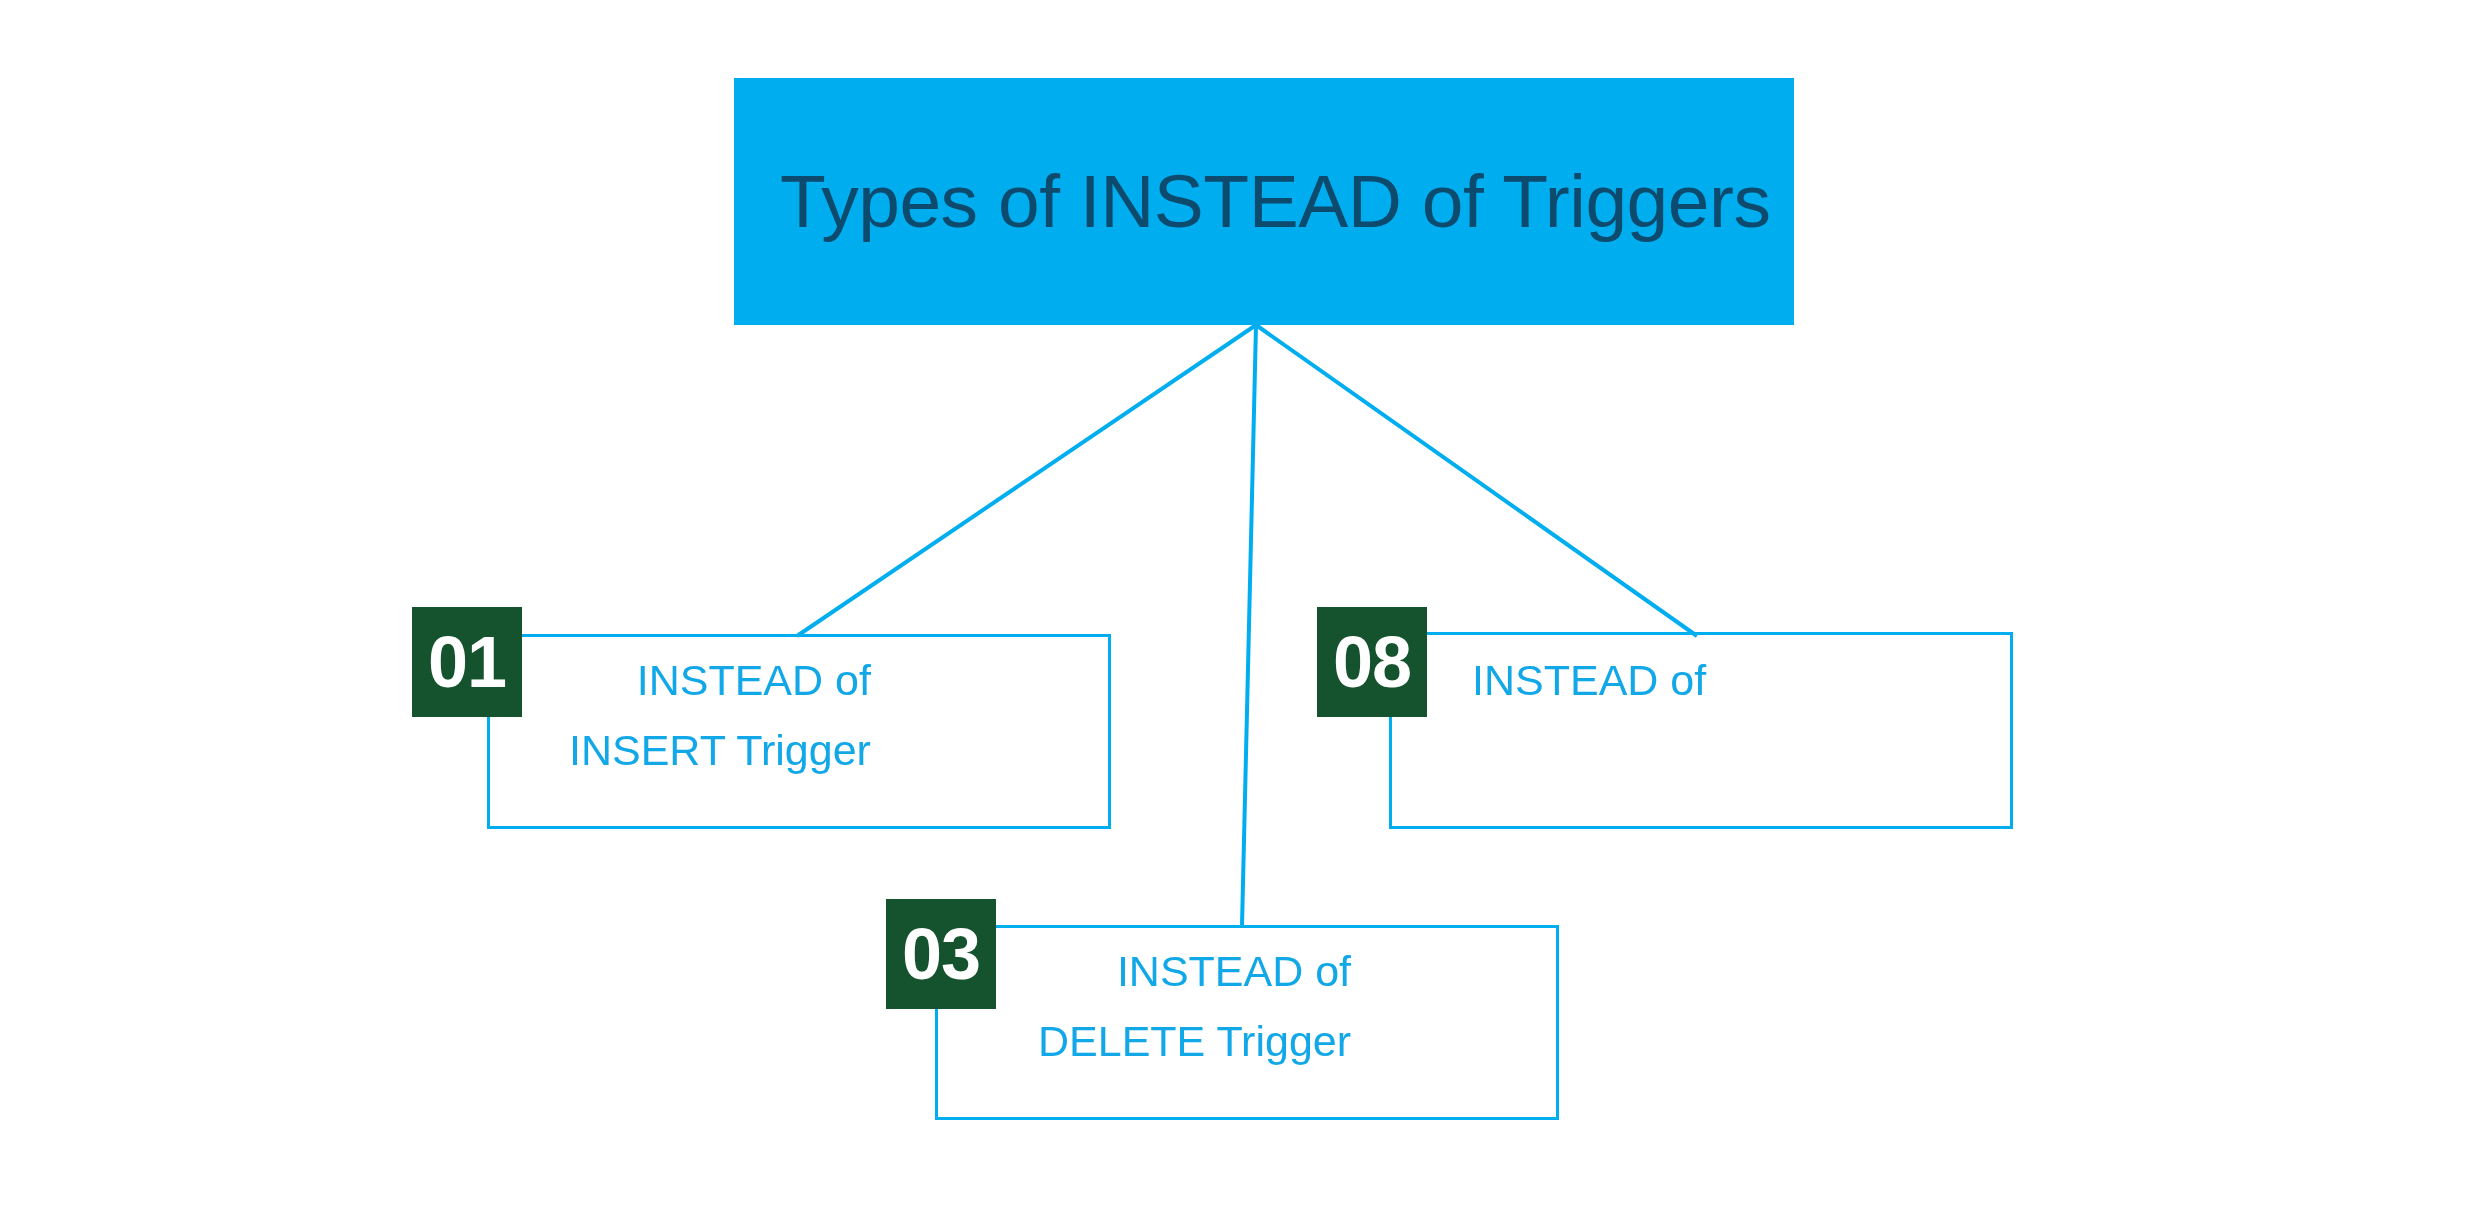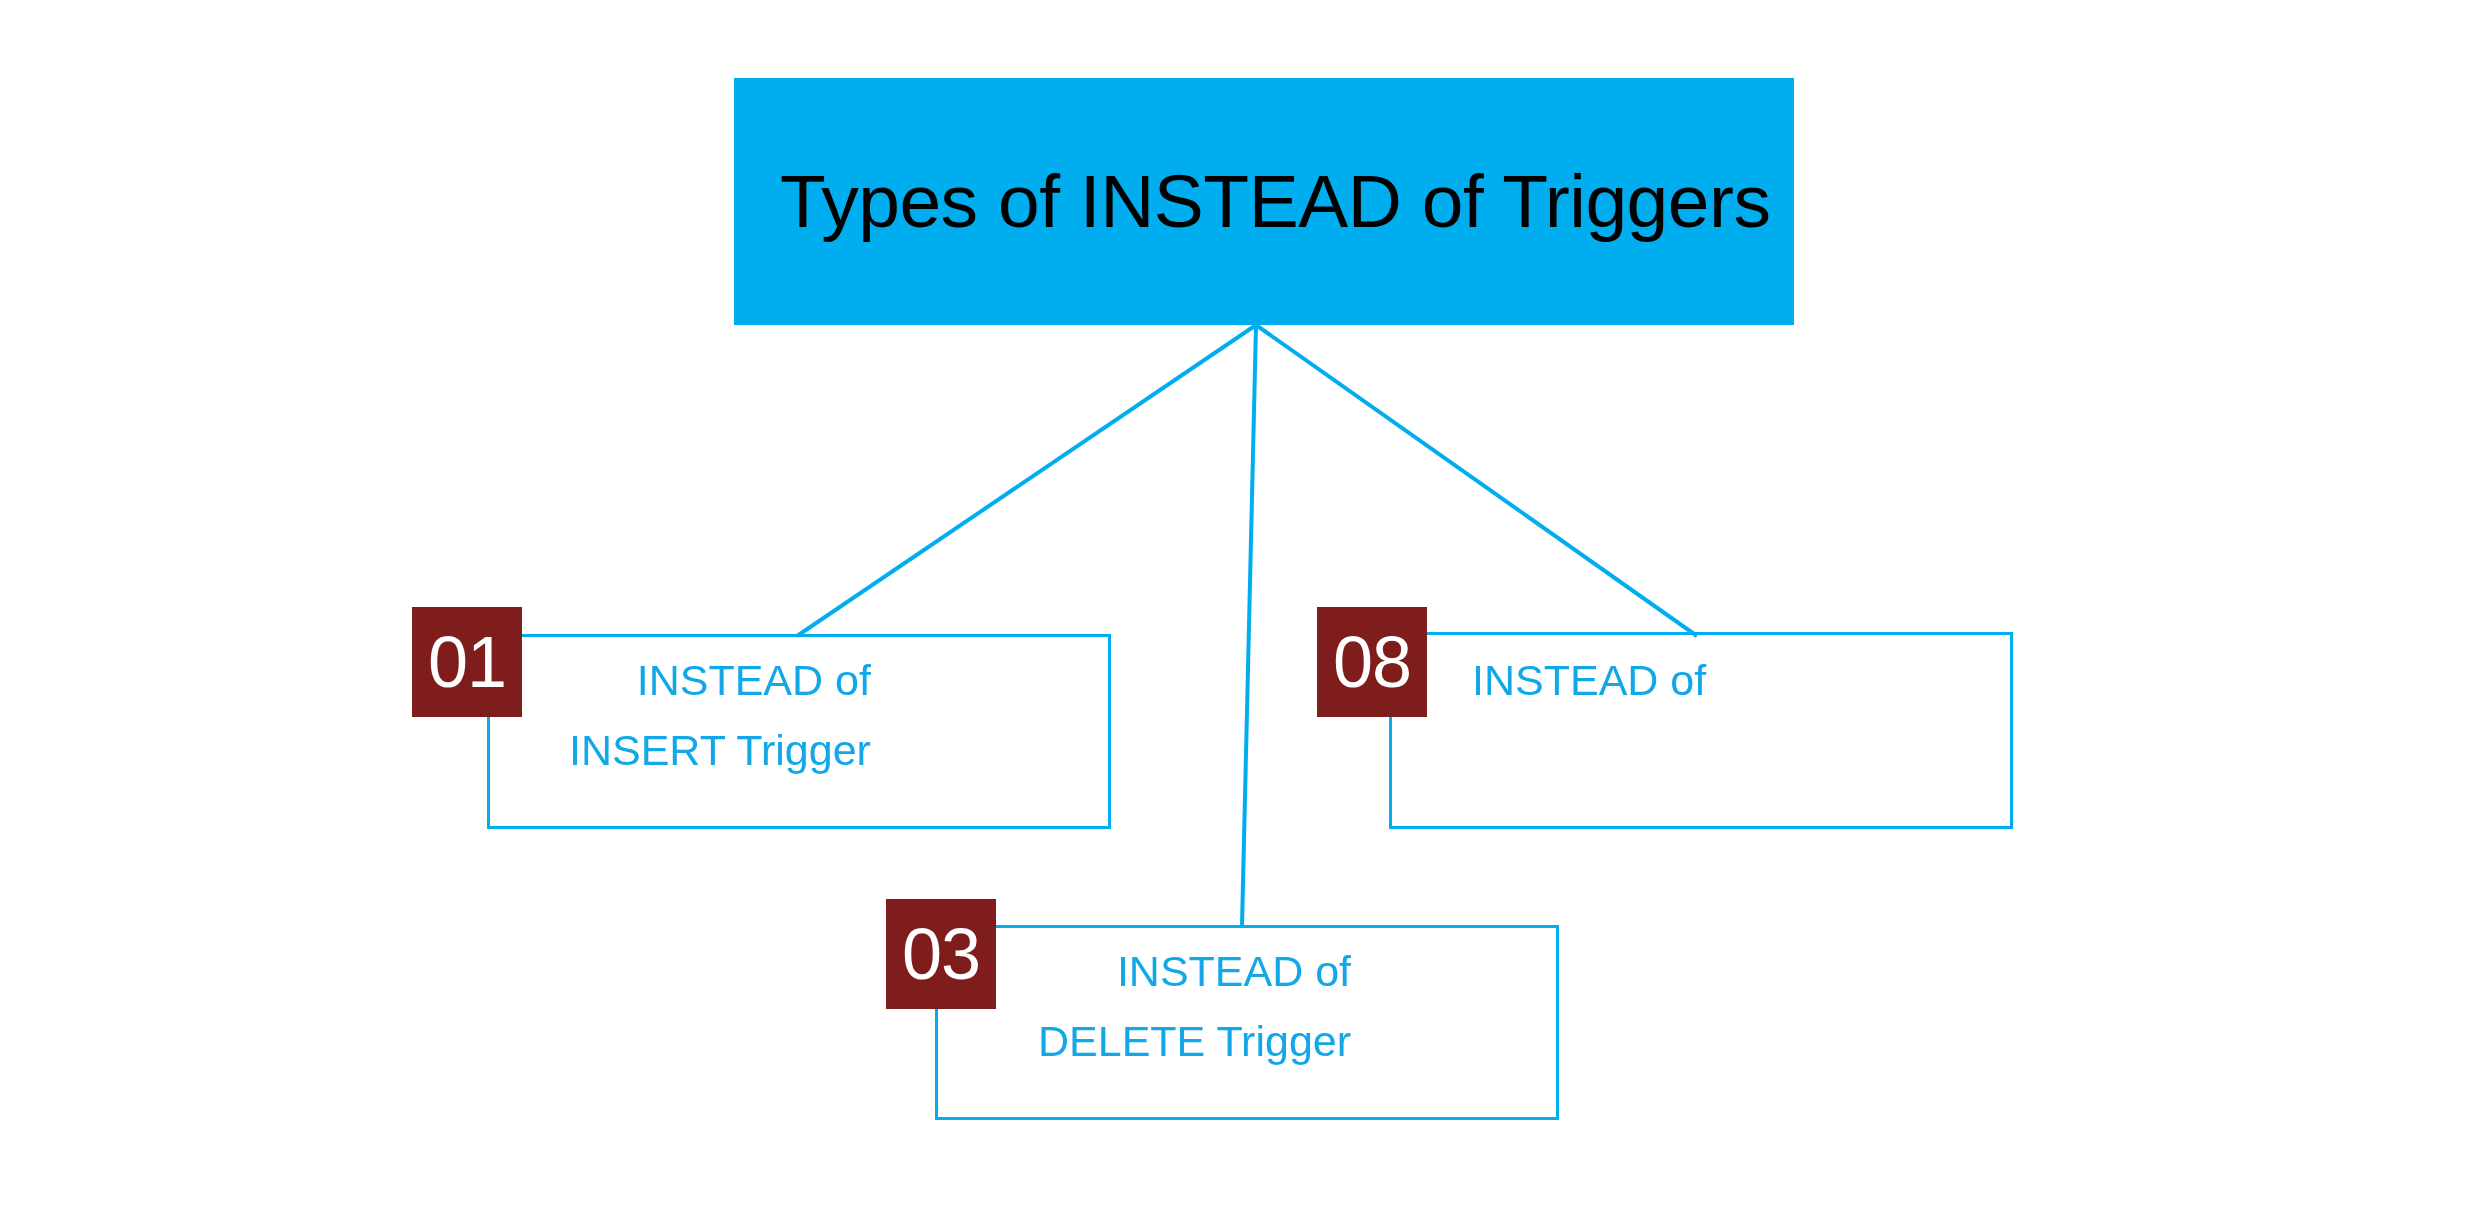--- a/index.html
+++ b/index.html
@@ -38,21 +38,21 @@
     width: 1060px;
     height: 247px;
     background: #00AEEF;
     display: flex;
     align-items: center;
     justify-content: flex-start;
     box-sizing: border-box;
     padding-left: 46px;
   }
   .title-text {
-    color: #000000;
+    color: #0c4a6e;
     font-size: 75px;
     font-weight: 400;
     line-height: 1.1;
     letter-spacing: -0.5px;
     white-space: nowrap;
   }
 
   
   .item {
     position: absolute;
@@ -60,24 +60,24 @@
   .item-frame {
     position: absolute;
     border: 3px solid #00AEEF;
     box-sizing: border-box;
     background: transparent;
   }
   .item-badge {
     position: absolute;
     width: 110px;
     height: 110px;
-    background: #7f1d1d;
+    background: #14532d;
     color: #ffffff;
     font-size: 72px;
-    font-weight: 400;
+    font-weight: 700;
     line-height: 110px;
     text-align: center;
     letter-spacing: -1px;
     z-index: 3;
   }
   .item-text {
     position: absolute;
     color: #12A8E8;
     font-size: 43px;
     font-weight: 400;

